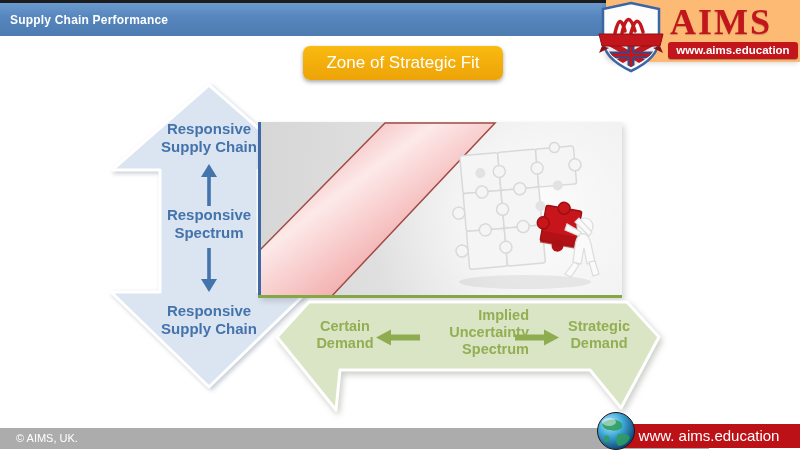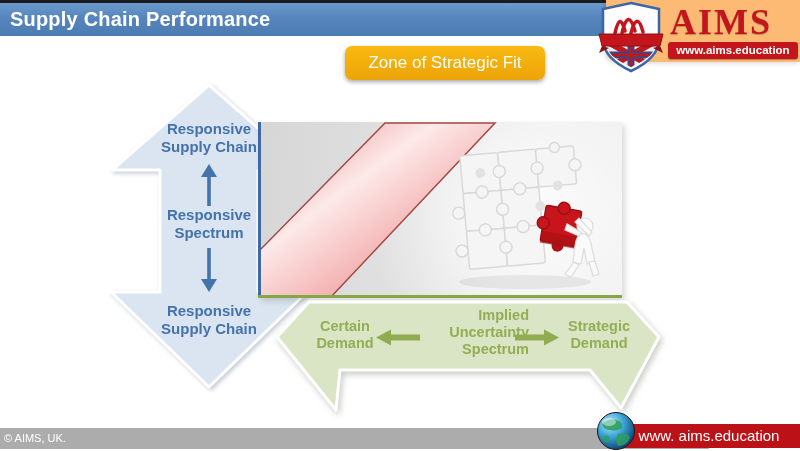--- a/index.html
+++ b/index.html
@@ -7,21 +7,21 @@
     position:relative; width:800px; height:451px; overflow:hidden;
     background:#ffffff; font-family:"Liberation Sans", sans-serif;
   }
   
   .top-strip { position:absolute; top:0; left:0; width:800px; height:3px; background:#1c1c1c; z-index:1; }
   .header-bar {
     position:absolute; top:3px; left:0; width:672px; height:33px;
     background:linear-gradient(180deg,#6a9ace 0%, #5585bc 45%, #4c7cb0 100%);
     display:flex; align-items:center; padding-left:10px; box-sizing:border-box; z-index:1;
   }
-  .header-title { color:#fff; font-size:20px; font-weight:bold; letter-spacing:.2px; }
+  .header-title { color:#fff; font-size:12px; font-weight:bold; letter-spacing:.2px; }
   
   .logo-plate {
     position:absolute; top:0; left:606px; width:194px; height:62px; background:#fdba74;
     border-radius:0 0 0 12px; box-shadow:-2px 2px 4px rgba(0,0,0,.12); z-index:5;
   }
   .aims-wordmark {
     position:absolute; left:64px; top:2px; font-family:"Liberation Serif", serif;
     font-weight:bold; font-size:36px; line-height:40px; letter-spacing:2px;
     color:#c3161c; text-shadow:0 1px 1px rgba(0,0,0,.25);
   }
@@ -29,21 +29,21 @@
     position:absolute; left:62px; top:42px; width:130px; height:17px; background:#c3161c;
     border-radius:3px; color:#fff; font-size:11.5px; font-weight:bold; text-align:center;
     line-height:17px; box-shadow:0 1px 1px rgba(0,0,0,.3);
   }
   .crest { position:absolute; left:598px; top:1px; z-index:6; }
   
   .zone-badge {
     position:absolute; left:303px; top:46px; width:200px; height:34px;
     background:linear-gradient(180deg,#f9ba10,#eda308); border-radius:7px;
     color:#fff; font-size:17px; text-align:center; line-height:34px;
-    box-shadow:0 2px 4px rgba(0,0,0,.35); z-index:2;margin-left:42px;
+    box-shadow:0 2px 4px rgba(0,0,0,.35); z-index:2;
   }
   
   .v-arrow { position:absolute; left:100px; top:80px; z-index:1;
     filter:drop-shadow(2px 2px 2px rgba(110,125,150,.4)); }
   .h-arrow { position:absolute; left:270px; top:295px; z-index:2;
     filter:drop-shadow(2px 3px 3px rgba(100,110,90,.35)); }
   .chart-box {
     position:absolute; left:258px; top:122px; width:364px; height:176px; z-index:2;
     background:linear-gradient(95deg,#d6d6d6 0%, #e2e2e2 45%, #ededed 75%, #f1f1f1 100%);
     box-shadow:3px 3px 6px rgba(0,0,0,.15);
@@ -62,21 +62,21 @@
     font-size:15px; line-height:1.2; white-space:pre-line; z-index:3;
   }
   .h-label {
     position:absolute; width:118px; text-align:center; color:#93ae53; font-weight:bold;
     font-size:14.5px; line-height:1.18; white-space:pre-line; z-index:3;
   }
   .mini-arrow { position:absolute; z-index:3; }
   
   .footer-bar {
     position:absolute; left:0; top:428px; width:709px; height:21px; background:#acacac; z-index:2;
-    color:#fff; font-size:11px; line-height:21px; padding-left:4px; box-sizing:border-box;
+    color:#fff; font-size:11px; line-height:21px; padding-left:16px; box-sizing:border-box;
   }
   .footer-red {
     position:absolute; left:618px; top:424px; width:182px; height:24px; background:#bc1217; z-index:3;
     color:#fff; font-size:15px; text-align:center; line-height:24px;
   }
   .globe { position:absolute; left:596px; top:410px; z-index:4; }
 </style>
 </head>
 <body>
 

